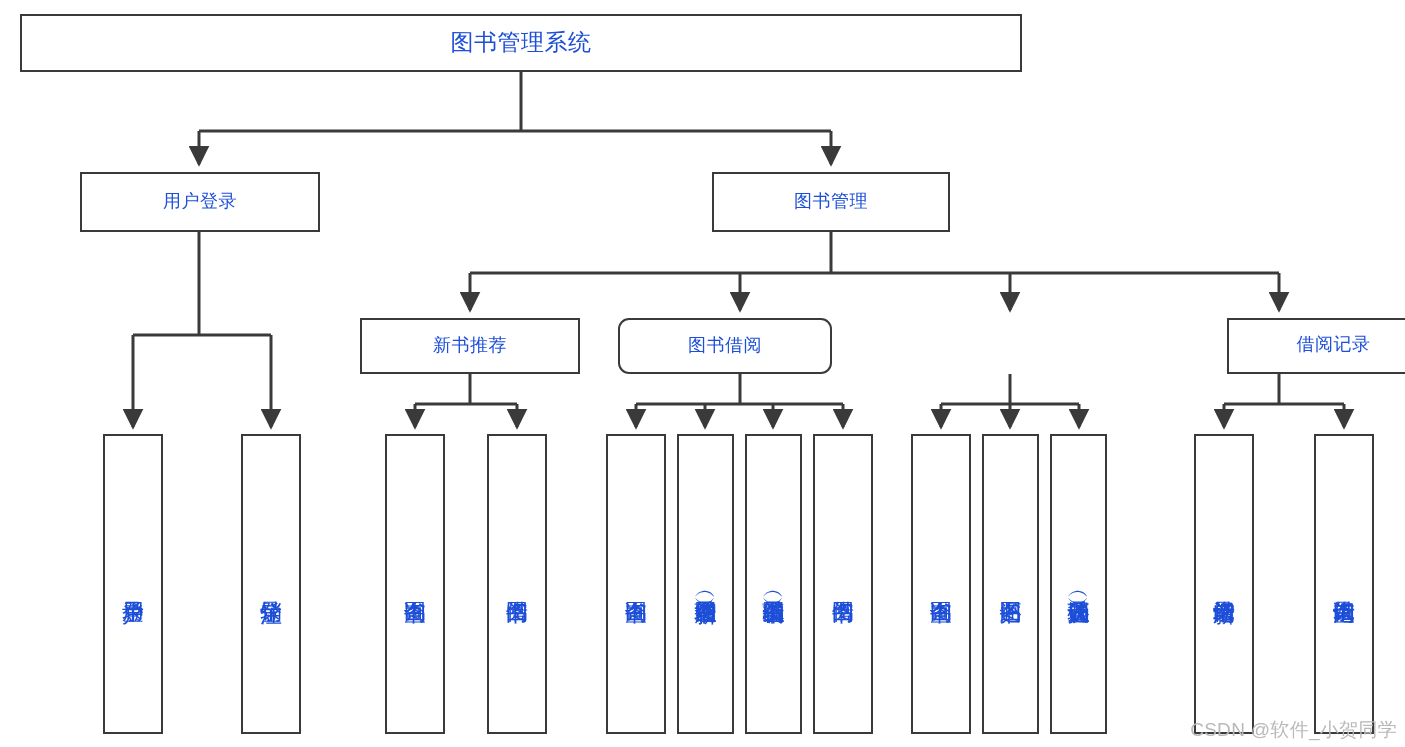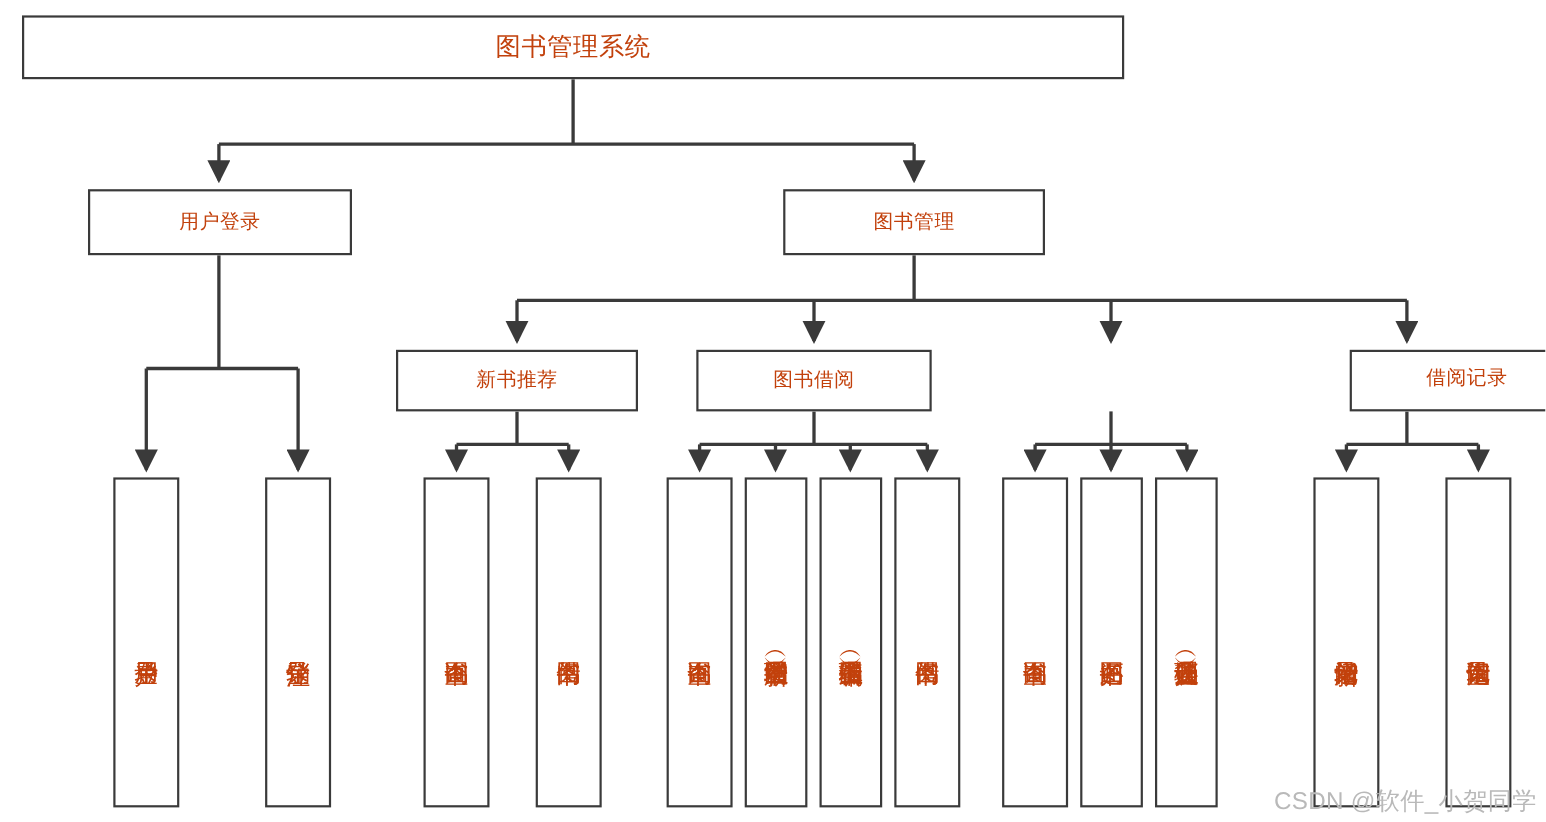--- a/index.html
+++ b/index.html
@@ -26,21 +26,21 @@
     pointer-events: none;
   }
   .node {
     position: absolute;
     box-sizing: border-box;
     background: #ffffff;
     border: 2px solid #3a3a3a;
     display: flex;
     align-items: center;
     justify-content: center;
-    color: #c2410c;
+    color: #1d4ed8;
     z-index: 2;
   }
   .node-h {
     font-size: 18px;
     line-height: 1.1;
     letter-spacing: 0.5px;
     white-space: nowrap;
   }
   .node-v {
     font-size: 22px;
@@ -50,21 +50,21 @@
     padding: 6px 0;
     white-space: nowrap;
   }
   #title-node {
     font-size: 23px;
   }
   #watermark {
     position: absolute;
     right: 8px;
     bottom: 4px;
-    font-size: 22px;
+    font-size: 19px;
     color: #b9b9b9;
     white-space: nowrap;
     z-index: 5;
     letter-spacing: 0.3px;
   }
 </style>
 </head>
 <body>
 
 <div id="diagram-root">
@@ -121,21 +121,21 @@
   </svg>
 
   <div class="node node-h" id="title-node" style="left:20px; top:14px; width:1002px; height:58px;">图书管理系统</div>
 
   <div class="node node-h" style="left:80px; top:172px; width:240px; height:60px;">用户登录</div>
 
   <div class="node node-h" style="left:360px; top:318px; width:220px; height:56px;">新书推荐</div>
 
   <div class="node node-h" style="left:712px; top:172px; width:238px; height:60px;">图书管理</div>
 
-  <div class="node node-h" style="left:633px; top:318px; width:214px; height:56px;">图书借阅</div>
+  <div class="node node-h" style="left:618px; top:318px; width:214px; height:56px;border-radius:11px;">图书借阅</div>
 
 
   <div class="node node-h" style="left:1227px; top:318px; width:213px; height:56px;font-family:Liberation Mono, monospace;">借阅记录</div>
 
   <div class="node node-v" style="left:103px; top:434px; width:60px; height:300px;">用户登录</div>
 
   <div class="node node-v" style="left:241px; top:434px; width:60px; height:300px;">注销登录</div>
 
   <div class="node node-v" style="left:385px; top:434px; width:60px; height:300px;">查询图书</div>
 

